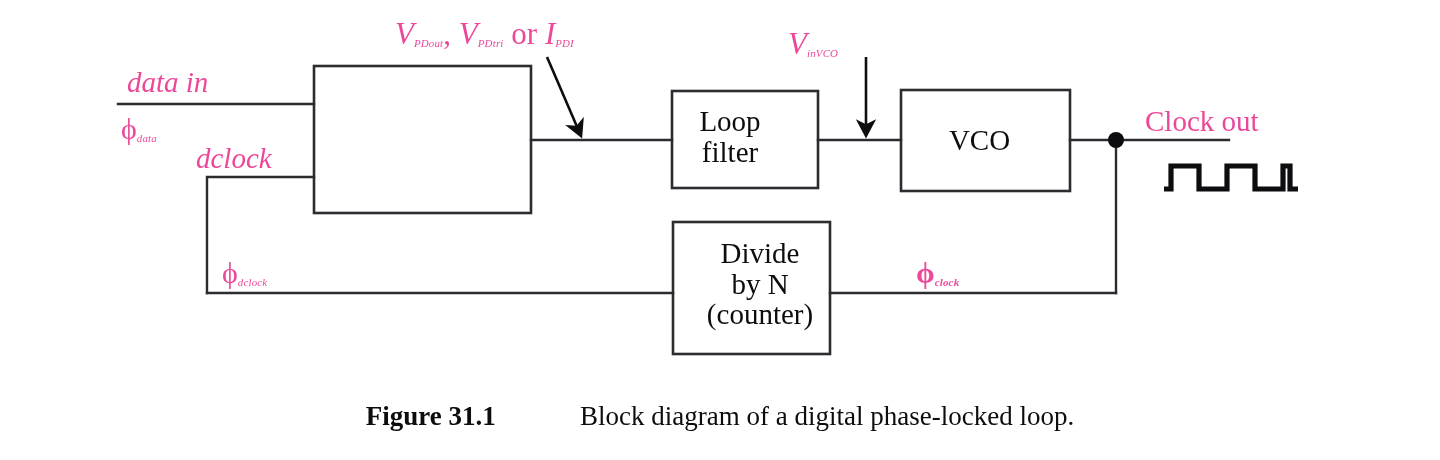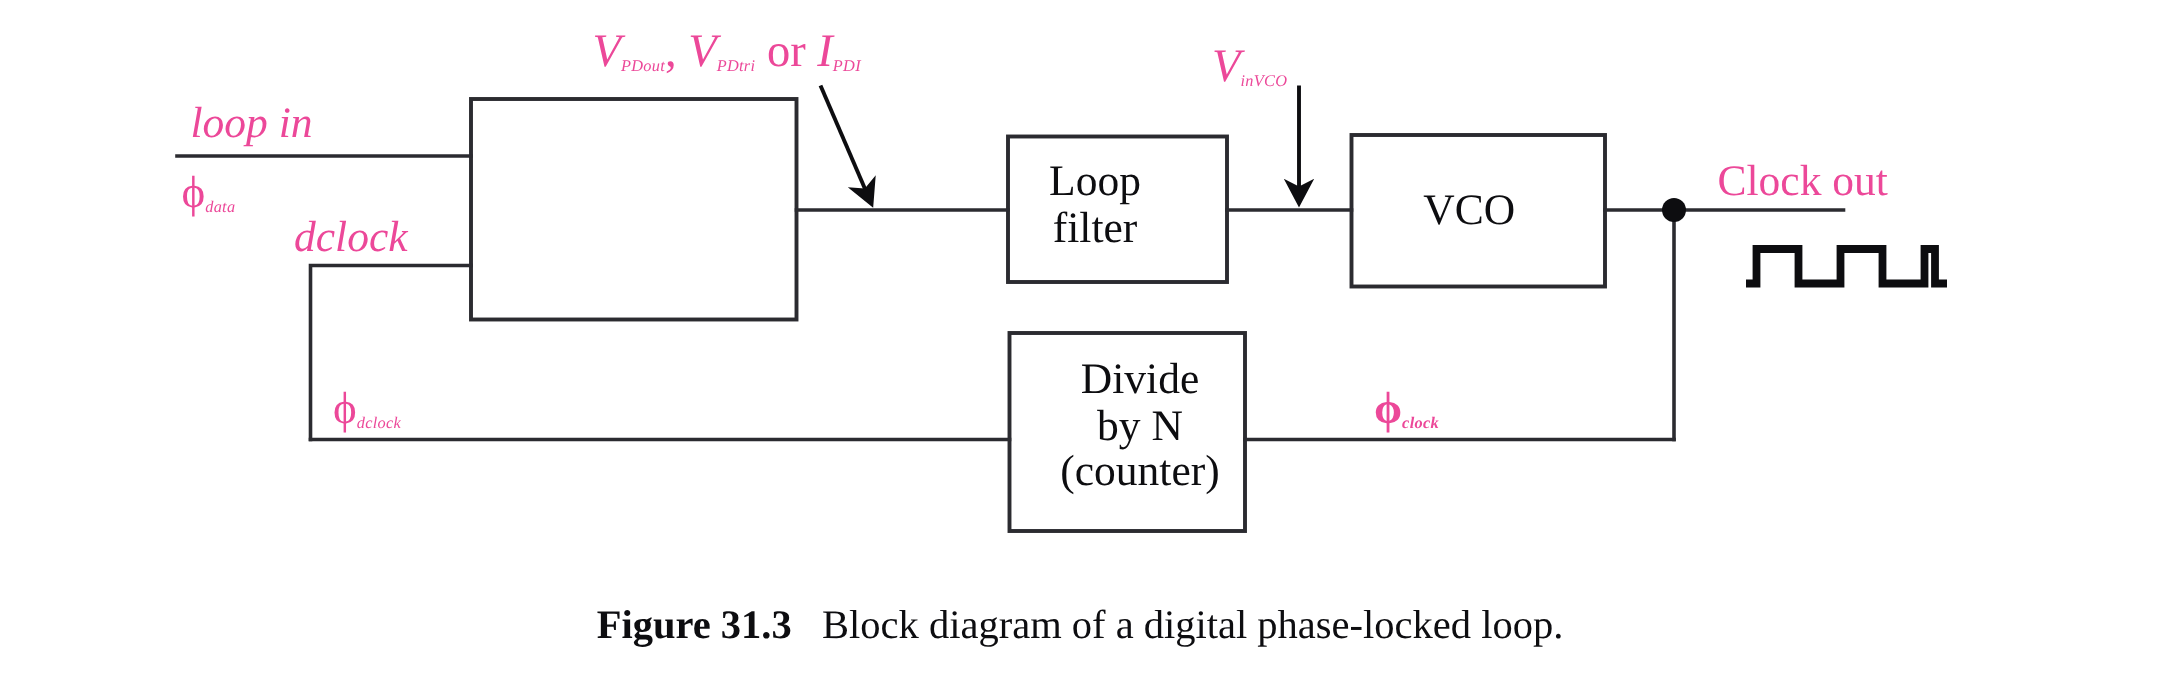--- a/index.html
+++ b/index.html
@@ -69,20 +69,21 @@
     width: 1440px;
     text-align: center;
     font-size: 27px;
     color: #0d0d10;
   }
   #caption .cap-strong {
     font-weight: bold;
   }
   #caption .cap-text {
     font-weight: normal;
+    margin-left: 32px;
   }
 </style>
 </head>
 <body>
 
 <div id="figure-root">
 
   <svg class="svg-layer" viewBox="0 0 1440 460">
     <defs>
       <marker id="arrowhead" markerWidth="9" markerHeight="9" refX="3.4" refY="4.5" orient="auto" markerUnits="strokeWidth">
@@ -132,21 +133,21 @@
 
   <div class="box-label" style="left:643px; top:106px; width:174px;">Loop
 filter</div>
 
   <div class="box-label" style="left:901px; top:125px; width:157px;">VCO</div>
 
   <div class="box-label" style="left:673px; top:238px; width:174px;">Divide
 by N
 (counter)</div>
 
-  <div class="lbl ital" style="left:127px; top:68px; font-size:29px;">loop in</div>
+  <div class="lbl ital" style="left:127px; top:68px; font-size:29px;">data in</div>
 
   <div class="lbl" style="left:121px; top:114px;">
     <span class="phi">ϕ</span><span class="sub">data</span>
   </div>
 
   <div class="lbl ital" style="left:196px; top:144px; font-size:29px;">dclock</div>
 
   <div class="lbl" style="left:222px; top:258px;">
     <span class="phi">ϕ</span><span class="sub">dclock</span>
   </div>
@@ -154,21 +155,21 @@
   <div class="lbl" style="left:916px; top:258px;font-weight:bold;">
     <span class="phi">ϕ</span><span class="sub">clock</span>
   </div>
 
   <div class="lbl" style="left:1145px; top:107px; font-size:29px;">Clock out</div>
 
   <div class="lbl" style="left:395px; top:18px;">
     <span class="var">V</span><span class="sub">PDout</span><span class="var upr">, </span><span class="var">V</span><span class="sub">PDtri</span><span class="var upr"> or </span><span class="var">I</span><span class="sub">PDI</span>
   </div>
 
-  <div class="lbl" style="left:808px; top:28px;">
+  <div class="lbl" style="left:788px; top:28px;">
     <span class="var">V</span><span class="sub">inVCO</span>
   </div>
 
   <div id="caption">
-    <span class="cap-strong">Figure 31.3</span><span class="cap-text">&nbsp;&nbsp; </span><span class="cap-text">Block diagram of a digital phase-locked loop.</span>
+    <span class="cap-strong">Figure 31.1</span><span class="cap-text">&nbsp;&nbsp; </span><span class="cap-text">Block diagram of a digital phase-locked loop.</span>
   </div>
 
 </div>
 
 </body></html>

